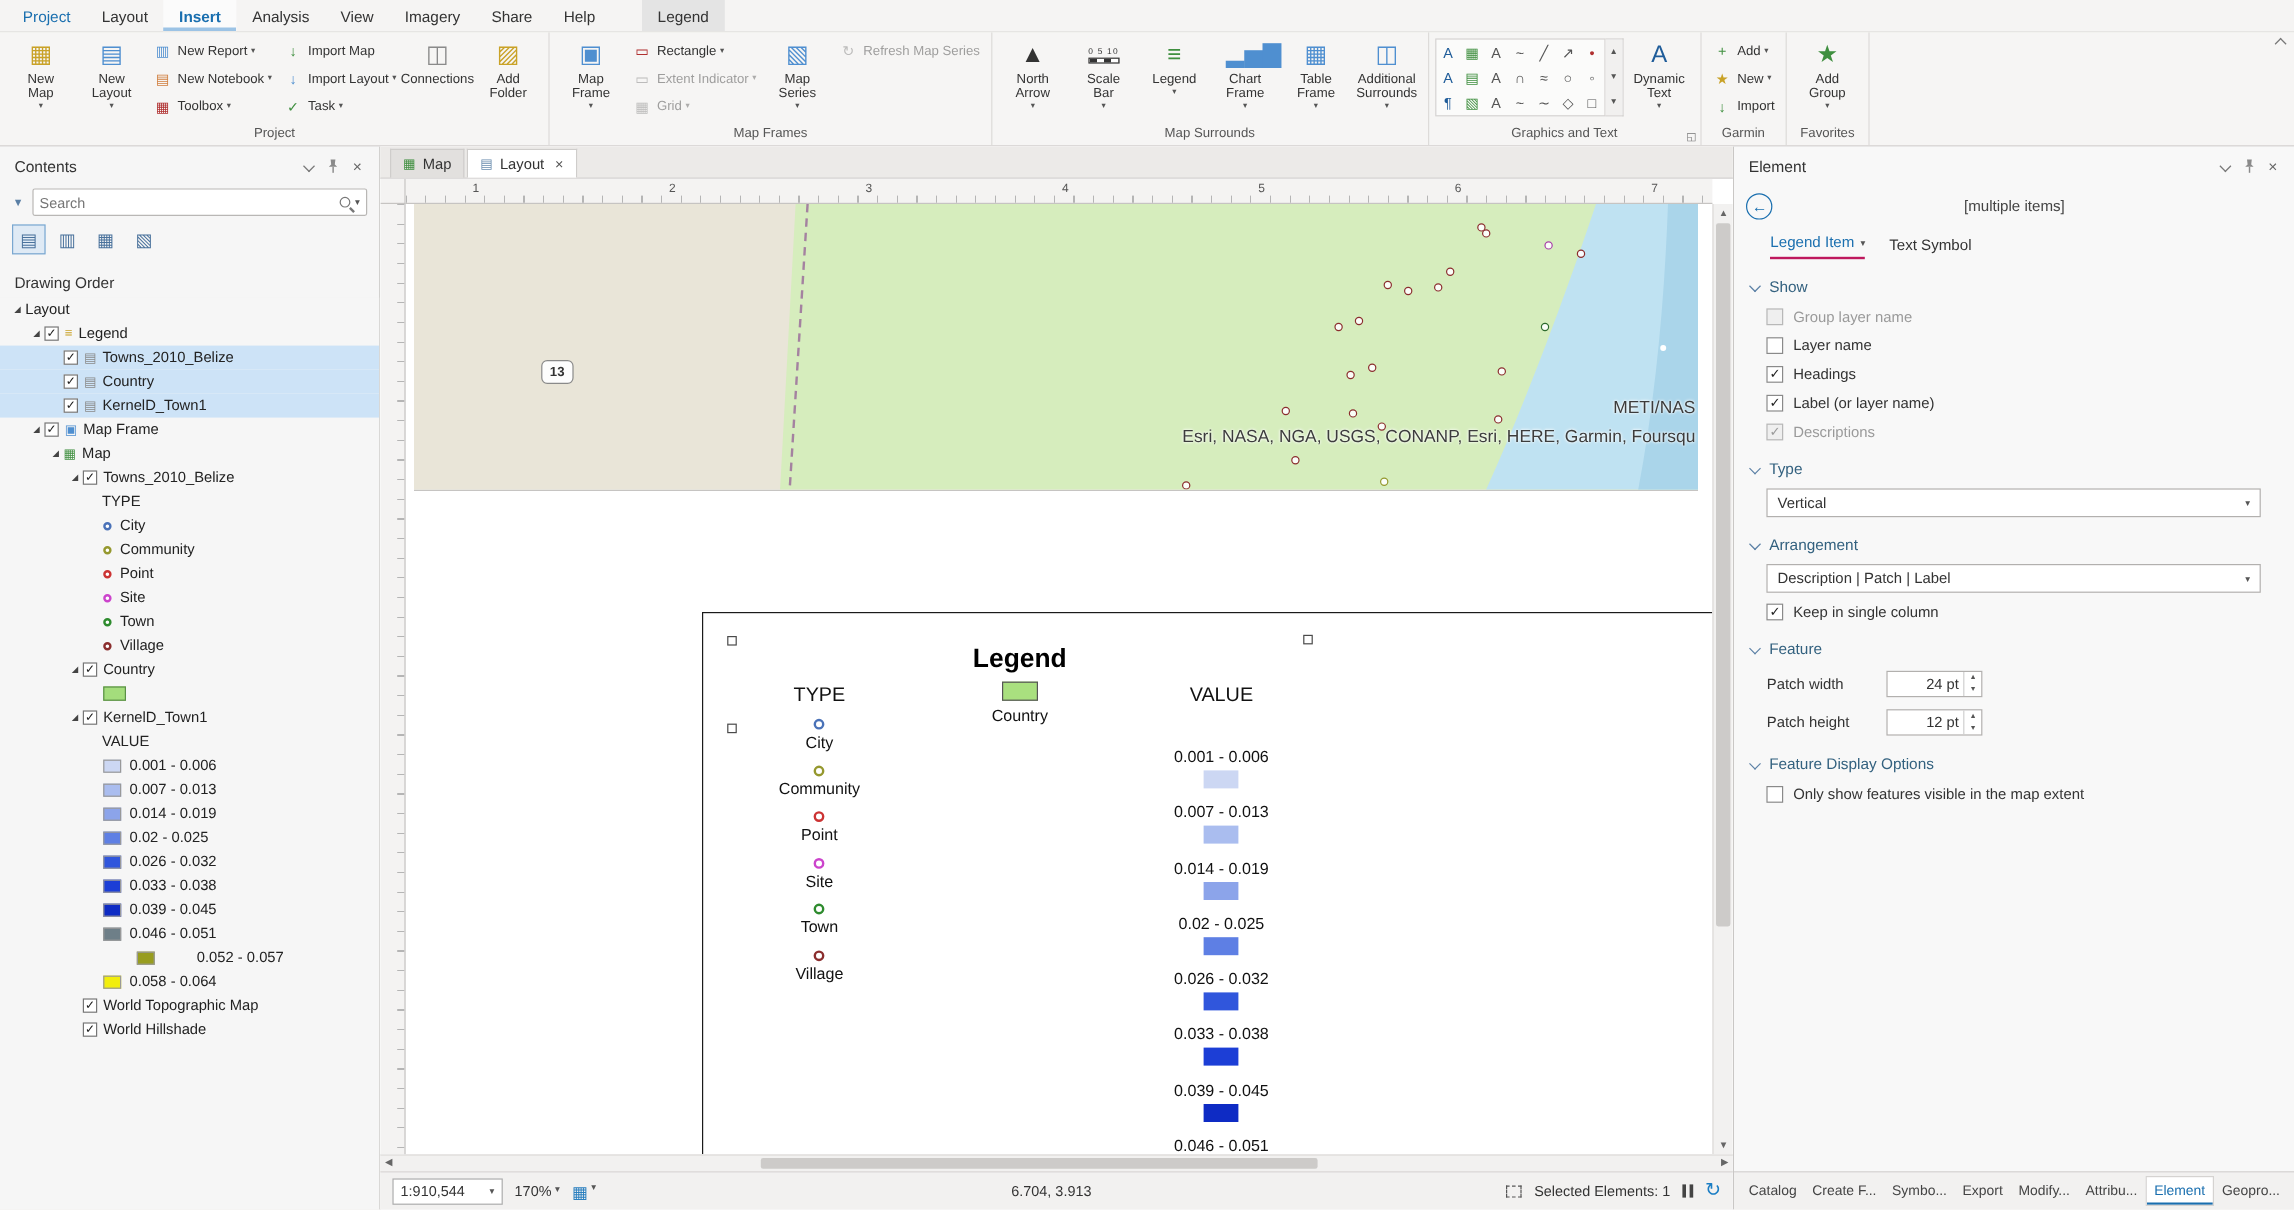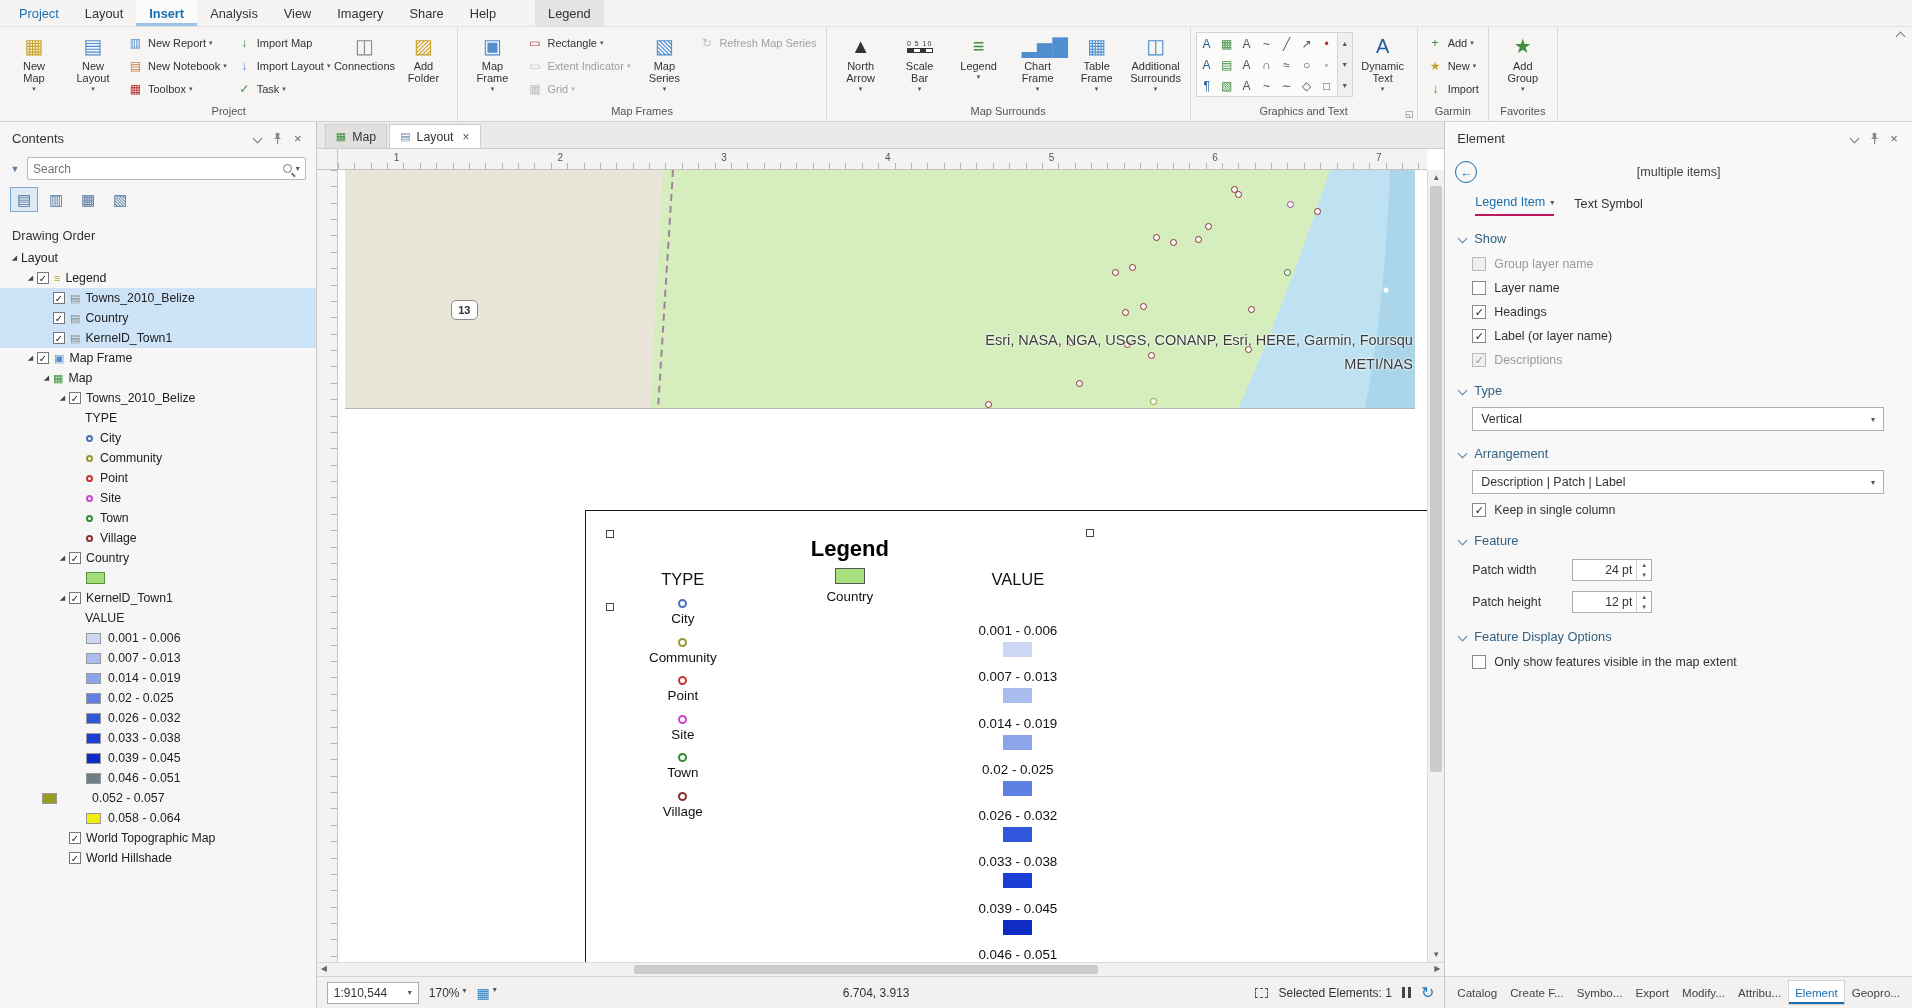--- a/index.html
+++ b/index.html
@@ -535,21 +535,21 @@
           <div class="trow" style="padding-left: 72px;">
             <span class="texp"></span>
             <div class="tswatch" style="background: rgb(14, 43, 196);"></div>
             <span>0.039 - 0.045</span>
           </div>
           <div class="trow" style="padding-left: 72px;">
             <span class="texp"></span>
             <div class="tswatch" style="background: rgb(110, 127, 136);"></div>
             <span>0.046 - 0.051</span>
           </div>
-          <div class="trow" style=" gap: 28px;">
+          <div class="trow" style="padding-left: 72px; gap: 28px;">
             <span class="texp"></span>
             <div class="tswatch" style="background: rgb(152, 157, 31);"></div>
             <span>0.052 - 0.057</span>
           </div>
           <div class="trow" style="padding-left: 72px;">
             <span class="texp"></span>
             <div class="tswatch" style="background: rgb(242, 238, 12);"></div>
             <span>0.058 - 0.064</span>
           </div>
           <div class="trow" style="padding-left: 56px;">
@@ -618,22 +618,22 @@
                 <div class="mdot" style="left: 723px; top: 169px;"></div>
                 <div class="mdot" style="left: 779px; top: 171px;"></div>
                 <div class="mdot" style="left: 803px; top: 182px;"></div>
                 <div class="mdot" style="left: 900px; top: 176px;"></div>
                 <div class="mdot" style="left: 731px; top: 210px;"></div>
                 <div class="mdot" style="left: 805px; top: 228px; border-color: rgb(149, 152, 46);"></div>
                 <div class="mdot" style="left: 640px; top: 231px;"></div>
               </div>
             <div class="shield">13</div>
             <div class="attrib">
+              <div>METI/NAS</div>
               <div>Esri, NASA, NGA, USGS, CONANP, Esri, HERE, Garmin, Foursqu</div>
-              <div>METI/NAS</div>
             </div>
           </div>
 
           <div class="page-line-h"></div>
           <div class="page-line-v"></div>
 
           <div class="handle" style="left:268px;top:360px"></div>
           <div class="handle" style="left:748px;top:359px"></div>
           <div class="handle" style="left:268px;top:433px"></div>
 

